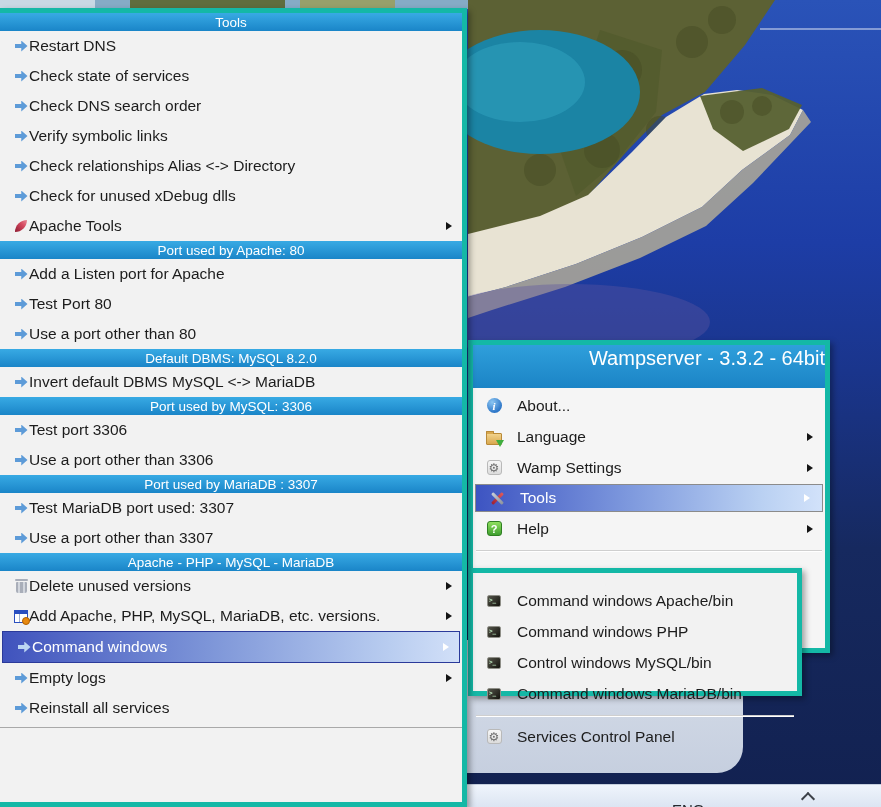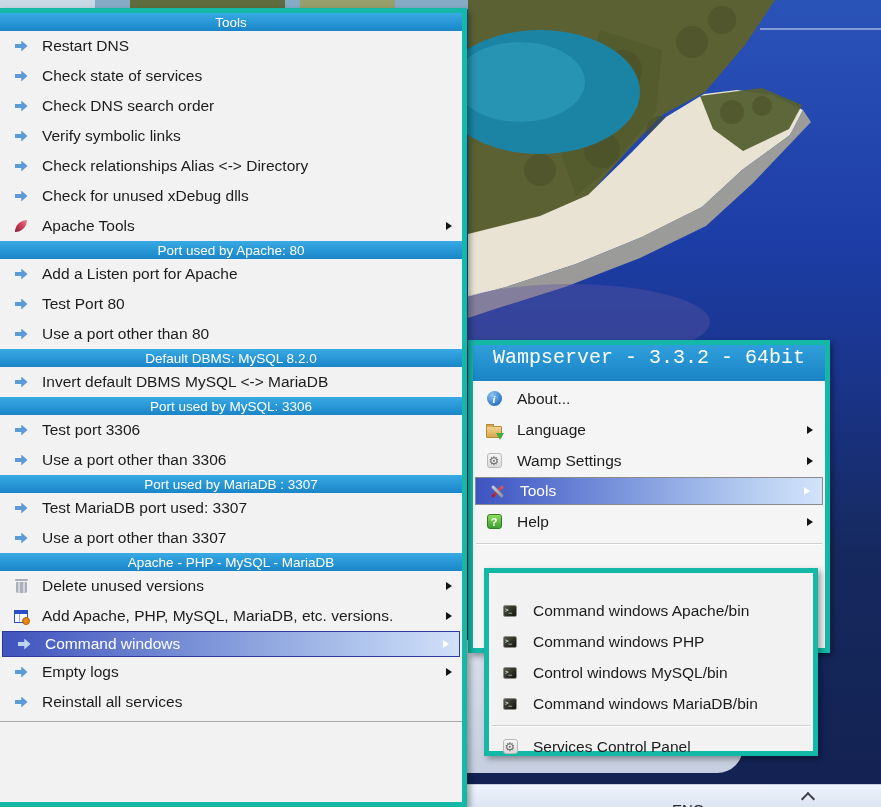--- a/index.html
+++ b/index.html
@@ -14,39 +14,39 @@
   
   .menu-window{box-sizing:border-box;background:#f2f2f2;border:5px solid #14b8a6;
     box-shadow:3px 3px 6px rgba(0,0,0,.35);}
   .sub{margin-left:auto;width:0;height:0;border-left:6px solid #141414;
     border-top:4.5px solid transparent;border-bottom:4.5px solid transparent;flex:0 0 auto;}
   .hl .sub{border-left-color:#fff;}
   
   .tools-menu{position:absolute;left:0;top:8px;width:467px;height:799px;z-index:4;border-left:none;}
   .lhead{height:18px;background:linear-gradient(180deg,#38aae4,#1a85c8);color:#fff;
     font-size:13.5px;display:flex;align-items:center;justify-content:center;white-space:nowrap;}
-  .lrow{height:30px;display:flex;align-items:center;padding:0 10px 0 13px;gap:13px;
+  .lrow{height:30px;display:flex;align-items:center;padding:0 10px 0 13px;
     color:#1c1c1c;font-size:15.5px;white-space:nowrap;}
-  .lrow.hl{height:26px;margin:0 2px;box-sizing:border-box;border:1px solid #2b3a9a;color:#fff;
+  .lrow.hl{height:32px;margin:0 2px;box-sizing:border-box;border:1px solid #2b3a9a;color:#fff;
     background:linear-gradient(90deg,#4053bd 0%,#7d95d8 45%,#b9cdf0 85%,#d2e0f8 100%);}
   .lfoot{height:2px;border-top:1px solid #a9a9a9;margin-top:4px;}
   .icbox{width:16px;display:flex;justify-content:center;align-items:center;flex:0 0 auto;}
   
   .main-menu{position:absolute;left:468px;top:340px;width:362px;height:313px;z-index:2;background:#f5f5f5;}
-  .mm-header{height:36px;background:linear-gradient(180deg,#2f9fdb,#1b84c6);color:#fff;
-    text-align:center;overflow:hidden;font-family:Liberation Mono, monospace;}
+  .mm-header{height:43px;background:linear-gradient(180deg,#2f9fdb,#1b84c6);color:#fff;
+    text-align:right;overflow:hidden;}
   .mm-title{font-size:20px;line-height:24px;margin-top:1px;white-space:nowrap;}
   .mm-sub{font-size:15px;line-height:18px;white-space:nowrap;margin-top:32px;}
   .mrow{height:31px;display:flex;align-items:center;padding:0 12px 0 13px;gap:15px;
     font-size:15.5px;color:#1c1c1c;white-space:nowrap;}
   .mrow.hl{height:28px;margin:1px 2px;box-sizing:border-box;border:1px solid #8b8b8b;color:#fff;
     background:linear-gradient(90deg,#3d54c2 0%,#7f9ade 45%,#b9d0f2 82%,#d2e2fa 100%);}
   .mm-sep{height:1px;background:#cfcfcf;border-bottom:1px solid #ffffff;margin:6px 3px 0 3px;}
   
-  .cmd-menu{position:absolute;left:484px;top:568px;width:334px;height:188px;z-index:3;padding-top:22px;}
+  .cmd-menu{position:absolute;left:468px;top:568px;width:334px;height:128px;z-index:3;padding-top:12px;}
   
   .flyout{position:absolute;left:300px;top:640px;width:443px;height:133px;z-index:1;
     background:linear-gradient(180deg,#d8dfea,#c6cfdf);border-bottom-right-radius:26px;}
   .taskbar{position:absolute;left:0;bottom:0;width:881px;height:22px;z-index:1;
     background:linear-gradient(180deg,#eff4fc,#dce5f2);border-top:1px solid #c5cedd;}
   .eng{position:absolute;left:672px;top:5px;font-size:15px;color:#26292e;margin-top:11px;}
   .tb-caret{position:absolute;left:803px;top:9px;width:8px;height:8px;
     border-left:2px solid #3c4048;border-top:2px solid #3c4048;transform:rotate(45deg);}
   
   .ico-arrow{width:13px;height:11px;background:#5d9bd8;

